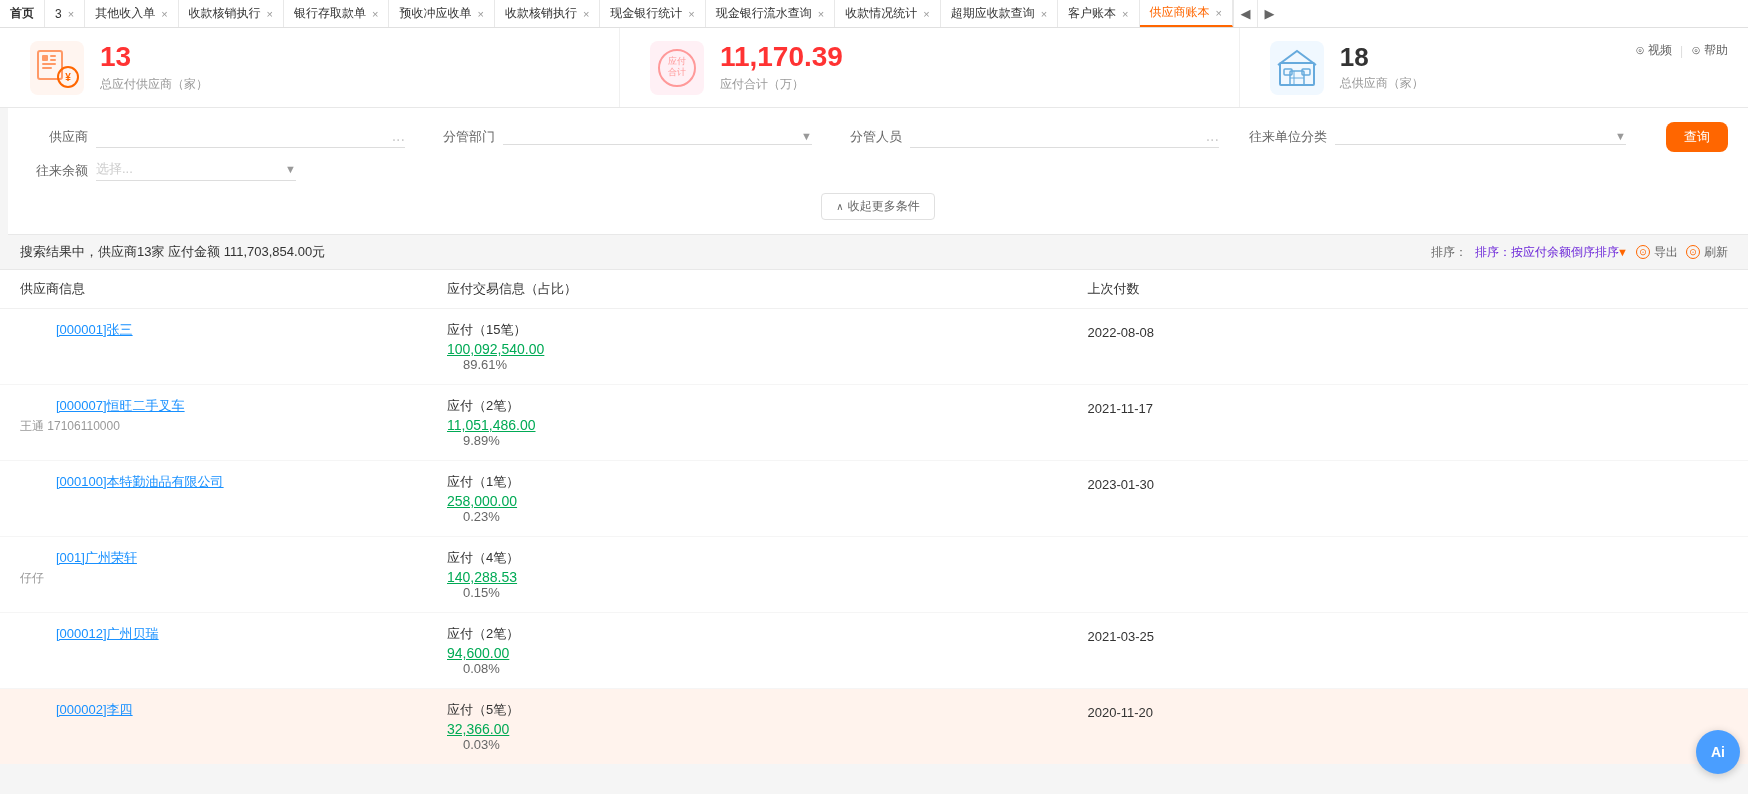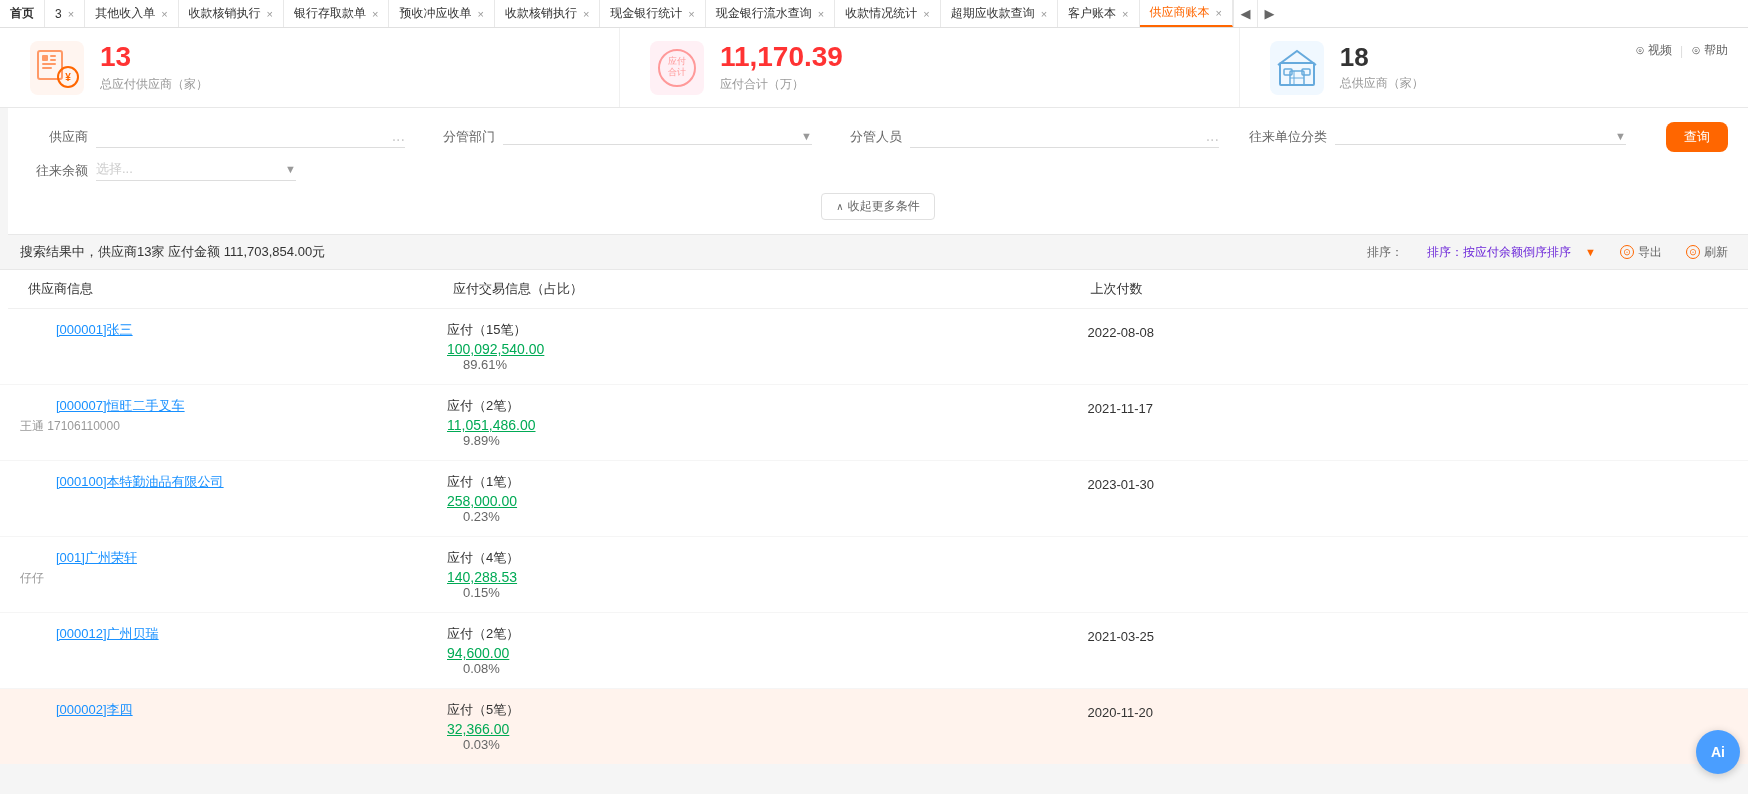--- a/index.html
+++ b/index.html
@@ -53,29 +53,29 @@
     .query-btn { background: #ff6600; color: #fff; border: none; border-radius: 8px; padding: 6px 18px; font-size: 13px; cursor: pointer; margin-left: 10px; }
     .collapse-btn { display: flex; align-items: center; justify-content: center; background: #fff; border: 1px solid #e0e0e0; border-radius: 4px; padding: 4px 14px; font-size: 12px; color: #666; cursor: pointer; margin: 4px auto 4px; }
     .collapse-btn .chevron-up { margin-right: 4px; font-size: 10px; }
 
     
     .result-summary {
       background: #f5f5f5; padding: 8px 20px; display: flex; align-items: center; justify-content: space-between;
       border-bottom: 1px solid #e8e8e8;
     }
     .result-text { font-size: 13px; color: #333; }
-    .result-right { display: flex; align-items: center; gap: 24px; font-size: 12px; color: #666; }
+    .result-right { display: flex; align-items: center; gap: 8px; font-size: 12px; color: #666; }
     .sort-label { color: #666; }
     .sort-value { color: #6d28d9; cursor: pointer; }
     .action-btn { display: flex; align-items: center; gap: 4px; cursor: pointer; color: #666; }
     .action-btn .icon-circle { width: 14px; height: 14px; border-radius: 50%; border: 1px solid #ff6600; display: inline-flex; align-items: center; justify-content: center; font-size: 9px; color: #ff6600; }
 
     
     .table-wrap { background: #fff; }
-    .table-header { display: flex; padding: 10px 20px; background: #fff; border-bottom: 1px solid #f0f0f0; margin-left: 8px; }
+    .table-header { display: flex; padding: 10px 20px; background: #fff; border-bottom: 1px solid #f0f0f0; }
     .col-supplier { flex: 2; font-size: 13px; color: #333; font-weight: 500; }
     .col-transaction { flex: 3; font-size: 13px; color: #333; font-weight: 500; }
     .col-last-pay { flex: 2; font-size: 13px; color: #333; font-weight: 500; }
     .col-extra { flex: 1; }
 
     .table-row { display: flex; padding: 12px 20px; border-bottom: 1px solid #f5f5f5; align-items: flex-start; }
     .table-row.highlighted { background: #fff3ed; }
     .cell-supplier { flex: 2; }
     .cell-transaction { flex: 3; }
     .cell-last-pay { flex: 2; font-size: 13px; color: #333; padding-top: 4px; }

